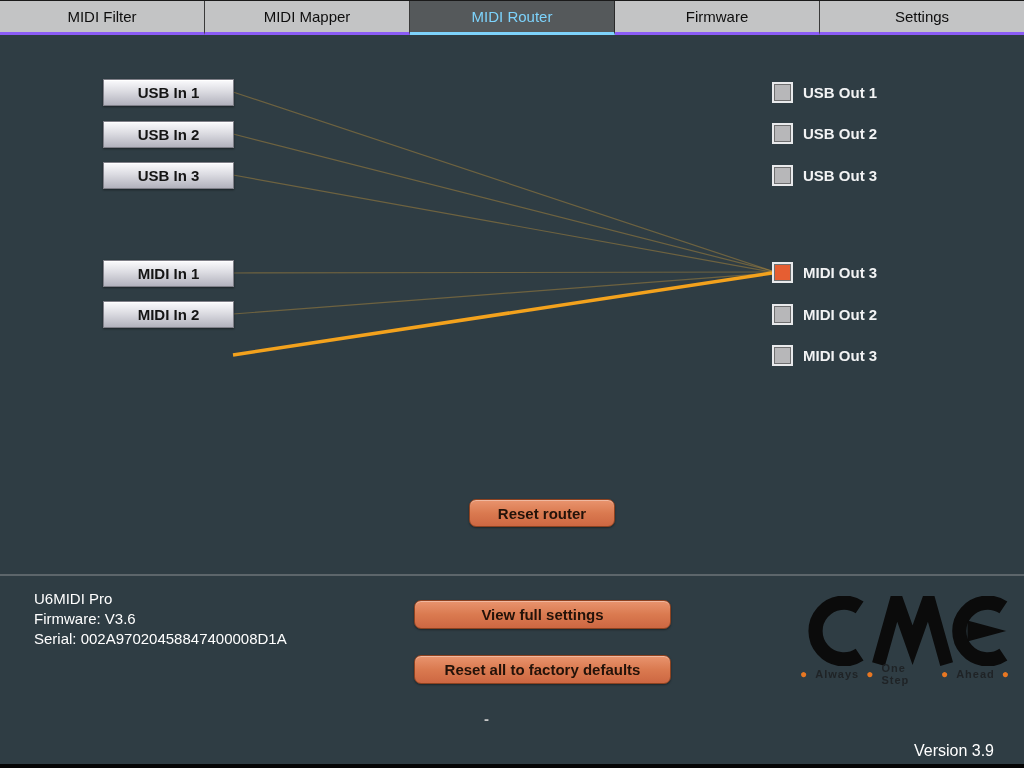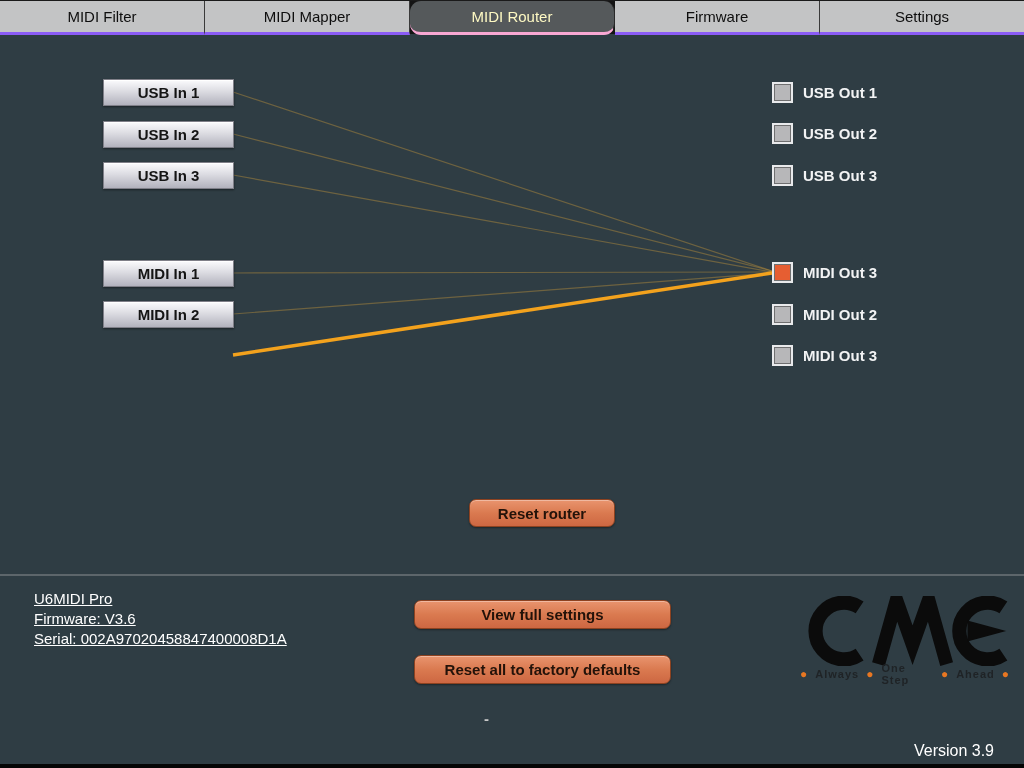--- a/index.html
+++ b/index.html
@@ -16,23 +16,22 @@
   }
   .tab {
     flex:1; height:34px; box-sizing:border-box;
     background:#c3c4c5; color:#0e0e0e;
     border-right:1px solid #3a3a3a; border-bottom:3px solid #8b5cf6;
     display:flex; align-items:center; justify-content:center;
     font-size:15px; cursor:default; user-select:none;
   }
   .tab:last-child { border-right:none; }
   .tab.active {
-    background:#55595b; color:#fef9c3; border-bottom:3px solid #f9a8d4;
+    background:#55595b; color:#7dd3fc; border-bottom:3px solid #7dd3fc;
     border-right:1px solid #2a2a2a;
-    border-radius:11px;
   }
 
   
   .wires { position:absolute; top:0; left:0; pointer-events:none; }
 
   
   .io-btn {
     position:absolute; left:103px; width:131px; height:27px; box-sizing:border-box;
     border-radius:0;
     background:linear-gradient(#fbfbfd 0%, #dcdce2 45%, #b2b2bd 100%);
@@ -65,21 +64,21 @@
     box-shadow:inset 0 1px 0 rgba(255,255,255,.35), 0 1px 2px rgba(0,0,0,.4);
     color:#231209; font-size:15px; font-weight:700;
     display:flex; align-items:center; justify-content:center; cursor:default;margin-left:28px;
   }
   .btn-reset-router { left:441px; top:499px; width:146px; height:28px; }
   .btn-view-settings { left:386px; top:600px; width:257px; height:29px; }
   .btn-factory-reset { left:386px; top:655px; width:257px; height:29px; }
 
   
   .separator { position:absolute; top:574px; left:0; width:1024px; height:2px; background:#5d666b; }
-  .device-info { position:absolute; left:34px; top:589px; color:#ffffff; font-size:15px; line-height:20px;text-decoration:underline; }
+  .device-info { position:absolute; left:34px; top:589px; color:#ffffff; font-size:15px; line-height:20px; }
   .dash { position:absolute; left:484px; top:710px; color:#c9c9c9; font-size:15px; font-weight:700; }
   .version { position:absolute; right:30px; top:742px; color:#ffffff; font-size:16px;margin-left:13px; }
   .bottom-strip { position:absolute; bottom:0; left:0; width:1024px; height:4px; background:#050505; }
 
   
   .logo-wrap { position:absolute; left:800px; top:596px; width:210px; height:92px; }
   .tagline {
     position:absolute; left:0; bottom:2px; width:210px;
     display:flex; align-items:center; justify-content:center; gap:7px;
     font-size:11px; font-weight:700; color:#1f2326; letter-spacing:1px;

